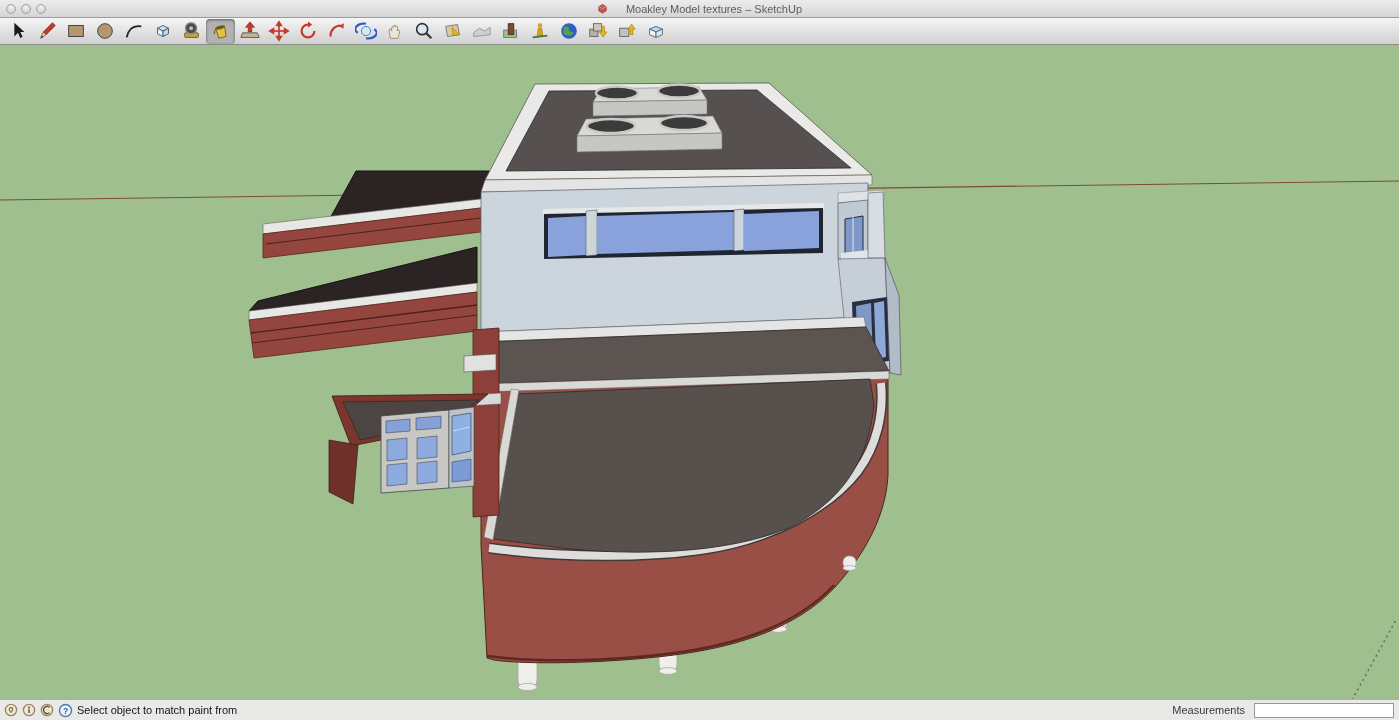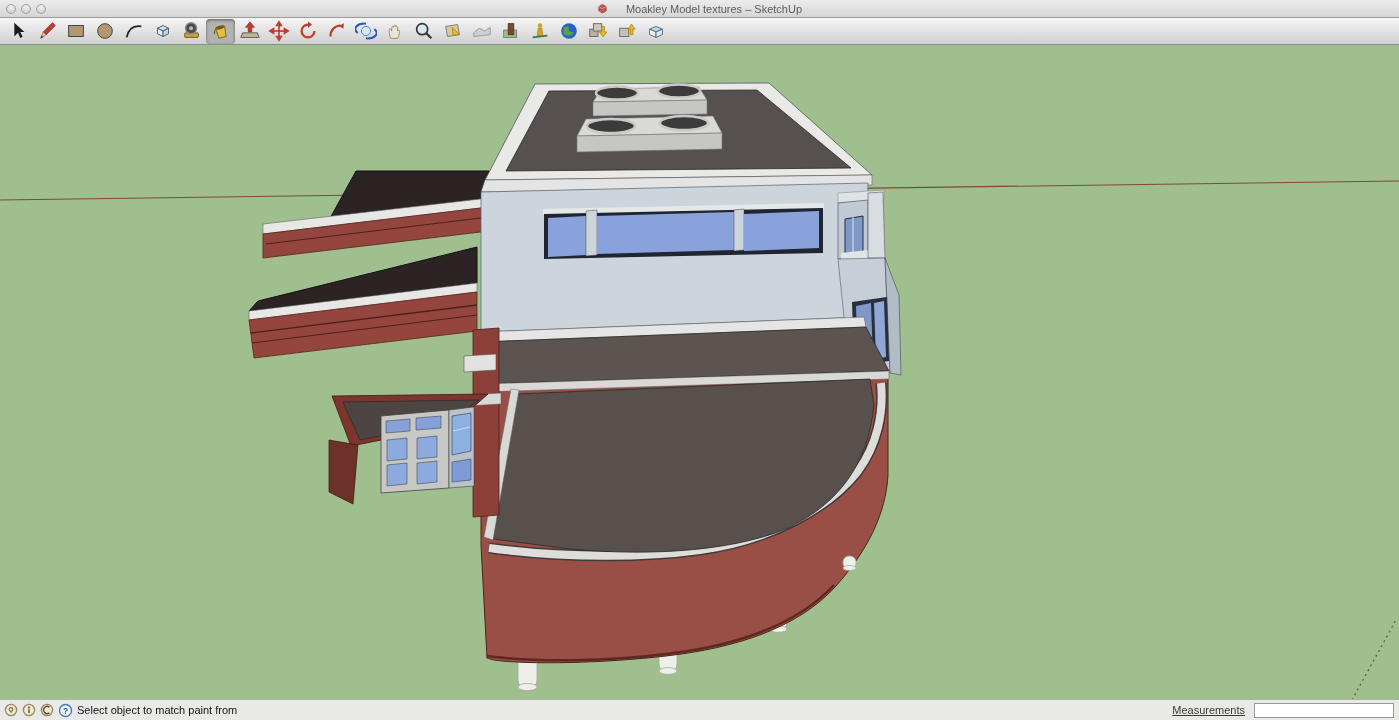--- a/index.html
+++ b/index.html
@@ -18,21 +18,21 @@
           background:none; border:none; border-radius:4px; padding:0; }
   .tool.active { background:#b2b2b0; box-shadow:inset 0 1px 3px rgba(0,0,0,.5); }
 
   .viewport { position:relative; height:654px; background:#a0bf8f; }
   svg.scene { display:block; }
 
   .statusbar { height:21px; background:#e9e9e7; border-top:1px solid #b0b0ae; display:flex;
                align-items:center; font-size:11px; color:#141414; padding:0 4px; gap:4px; }
   .sbtn { background:none; border:none; padding:0; display:flex; align-items:center; }
   .msg { margin-left:0; }
-  .meas-label { margin-left:auto; color:#3a3a3a;text-decoration:underline; }
+  .meas-label { margin-left:auto; color:#3a3a3a; }
   .meas-input { width:140px; height:15px; border:1px solid #989898; background:#fff; font-size:11px;
                 font-family:"Liberation Sans",sans-serif; margin-left:5px; margin-right:1px; }
 </style>
 </head>
 <body>
 
 <div class="titlebar">
   <div class="lights">
     <button class="light" title="close"></button>
     <button class="light" title="minimize"></button>

